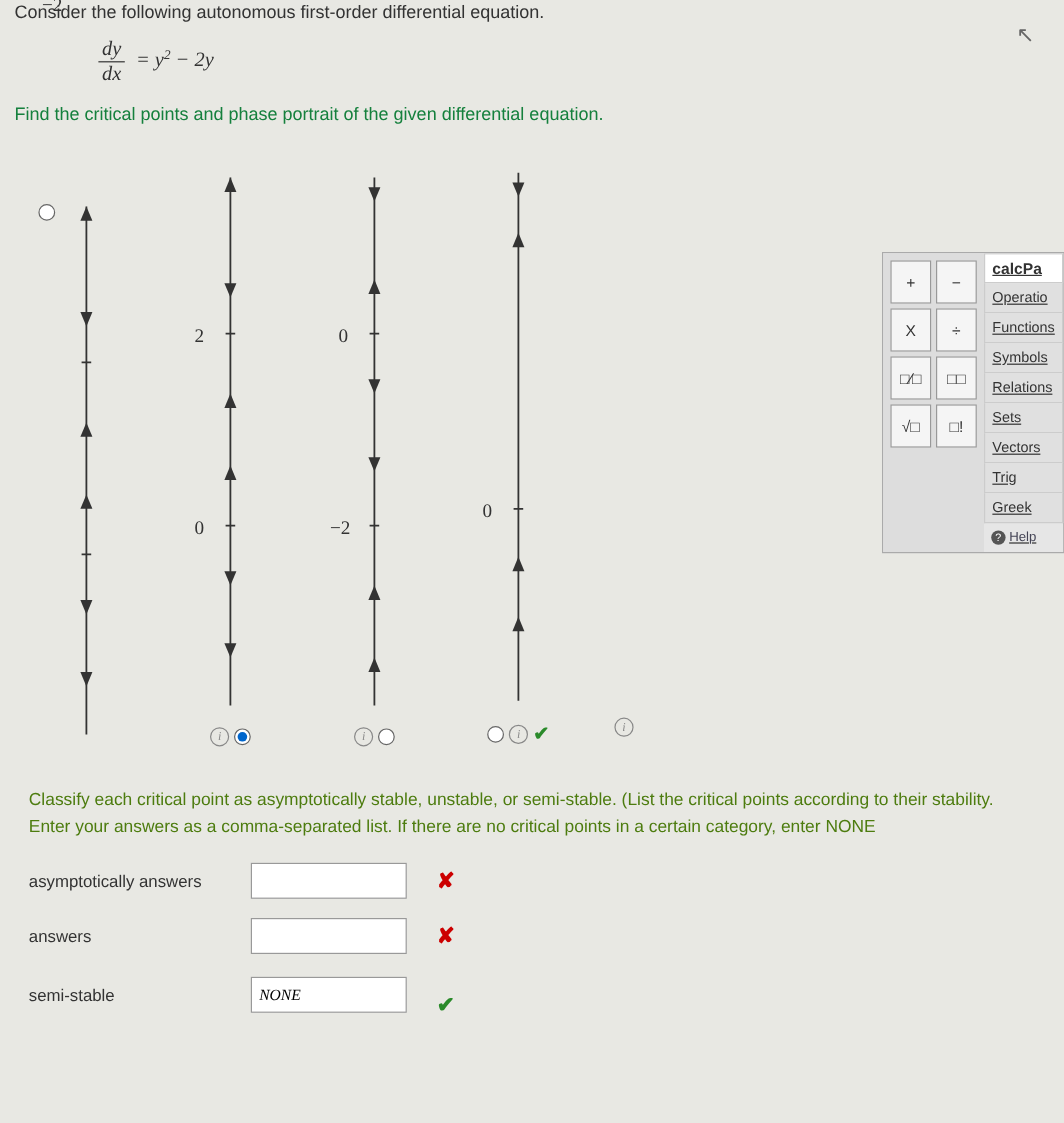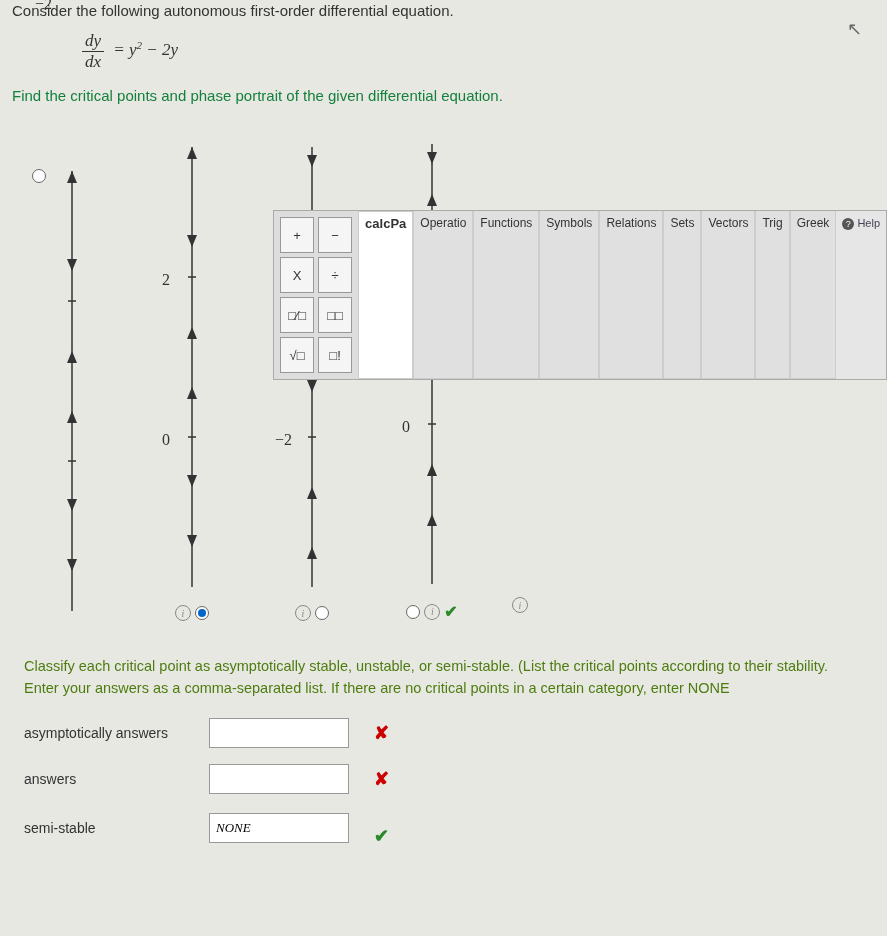--- a/index.html
+++ b/index.html
@@ -20,30 +20,30 @@
 .info-icon { width: 16px; height: 16px; border: 1px solid #888; border-radius: 50%; display: inline-flex; align-items: center; justify-content: center; font-size: 10px; color: #888; font-style: italic; font-family: serif; }
 .radio { appearance: none; width: 14px; height: 14px; border: 1px solid #666; border-radius: 50%; background: #fff; cursor: pointer; position: relative; }
 .radio.selected::after { content: ''; position: absolute; width: 8px; height: 8px; background: #0066cc; border-radius: 50%; top: 2px; left: 2px; }
 .check-mark { color: #2a8a2a; font-size: 16px; font-weight: bold; }
 
 .cursor-icon { position: absolute; top: 18px; right: 25px; font-size: 18px; color: #666; }
 
 .calc-pad { position: absolute; right: 0; top: 210px; background: #e6e6e6; border: 1px solid #aaa; display: flex; }
 .calc-buttons { display: grid; grid-template-columns: 34px 34px; grid-template-rows: repeat(4, 36px); gap: 4px; padding: 6px; background: #ddd; }
 .calc-btn { border: 1px solid #999; background: #f5f5f5; display: flex; align-items: center; justify-content: center; font-size: 13px; cursor: pointer; }
-.calc-tabs { display: flex; flex-direction: row; }
+.calc-tabs { display: flex; flex-direction: column; text-decoration: underline; }
 .calc-title { background: #fff; padding: 4px 6px; font-size: 13px; font-weight: bold; border: 1px solid #ccc; }
 .calc-tab { background: #e0e0e0; padding: 5px 6px; font-size: 12px; border: 1px solid #ccc; border-top: none; cursor: pointer; }
 .calc-help { padding: 6px; font-size: 11px; color: #445; }
 .help-ico { display: inline-block; width: 12px; height: 12px; border-radius: 50%; background: #555; color: #fff; text-align: center; line-height: 12px; font-size: 9px; margin-right: 3px; }
 
 .classify-text { font-size: 14.5px; color: #4d7c0f; padding: 15px 12px 10px; line-height: 1.5; }
 .answer-row { display: flex; align-items: center; padding: 8px 12px; gap: 25px; }
 .ans-label { width: 160px; font-size: 14px; color: #333; }
-.ans-input { width: 140px; height: 30px; border: 1px solid #999; background: #fff; padding: 0 6px; font-size: 13px; font-style: italic; font-family: 'Times New Roman', serif; }
+.ans-input { width: 130px; height: 30px; border: 1px solid #999; background: #fff; padding: 0 6px; font-size: 13px; font-style: italic; font-family: 'Times New Roman', serif; }
 .x-mark { color: #cc0000; font-size: 18px; font-weight: bold; }
 .check-small { color: #2a8a2a; font-size: 18px; font-weight: bold; }
 </style>
 </head>
 <body>
 
 <span class="cursor-icon">↖</span>
 
 <div class="content">
   <div class="prompt">Consider the following autonomous first-order differential equation.</div>

